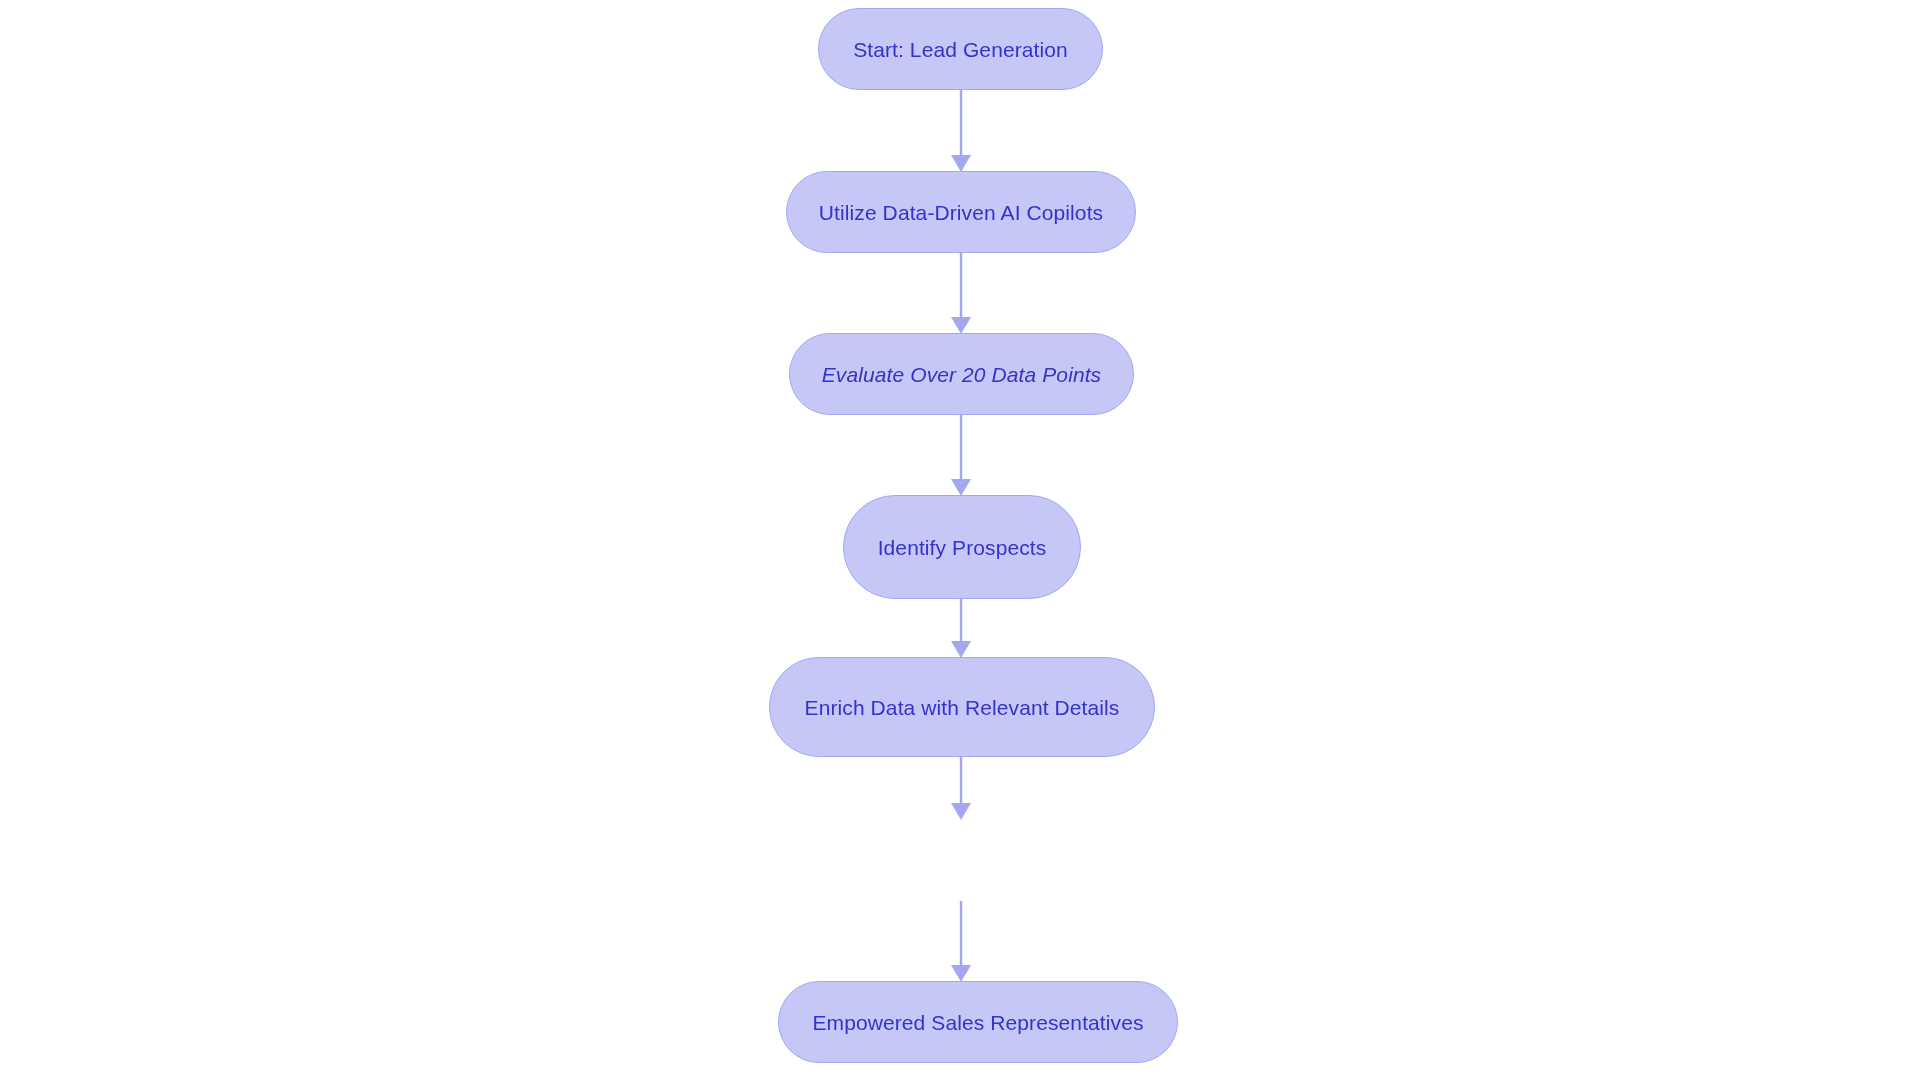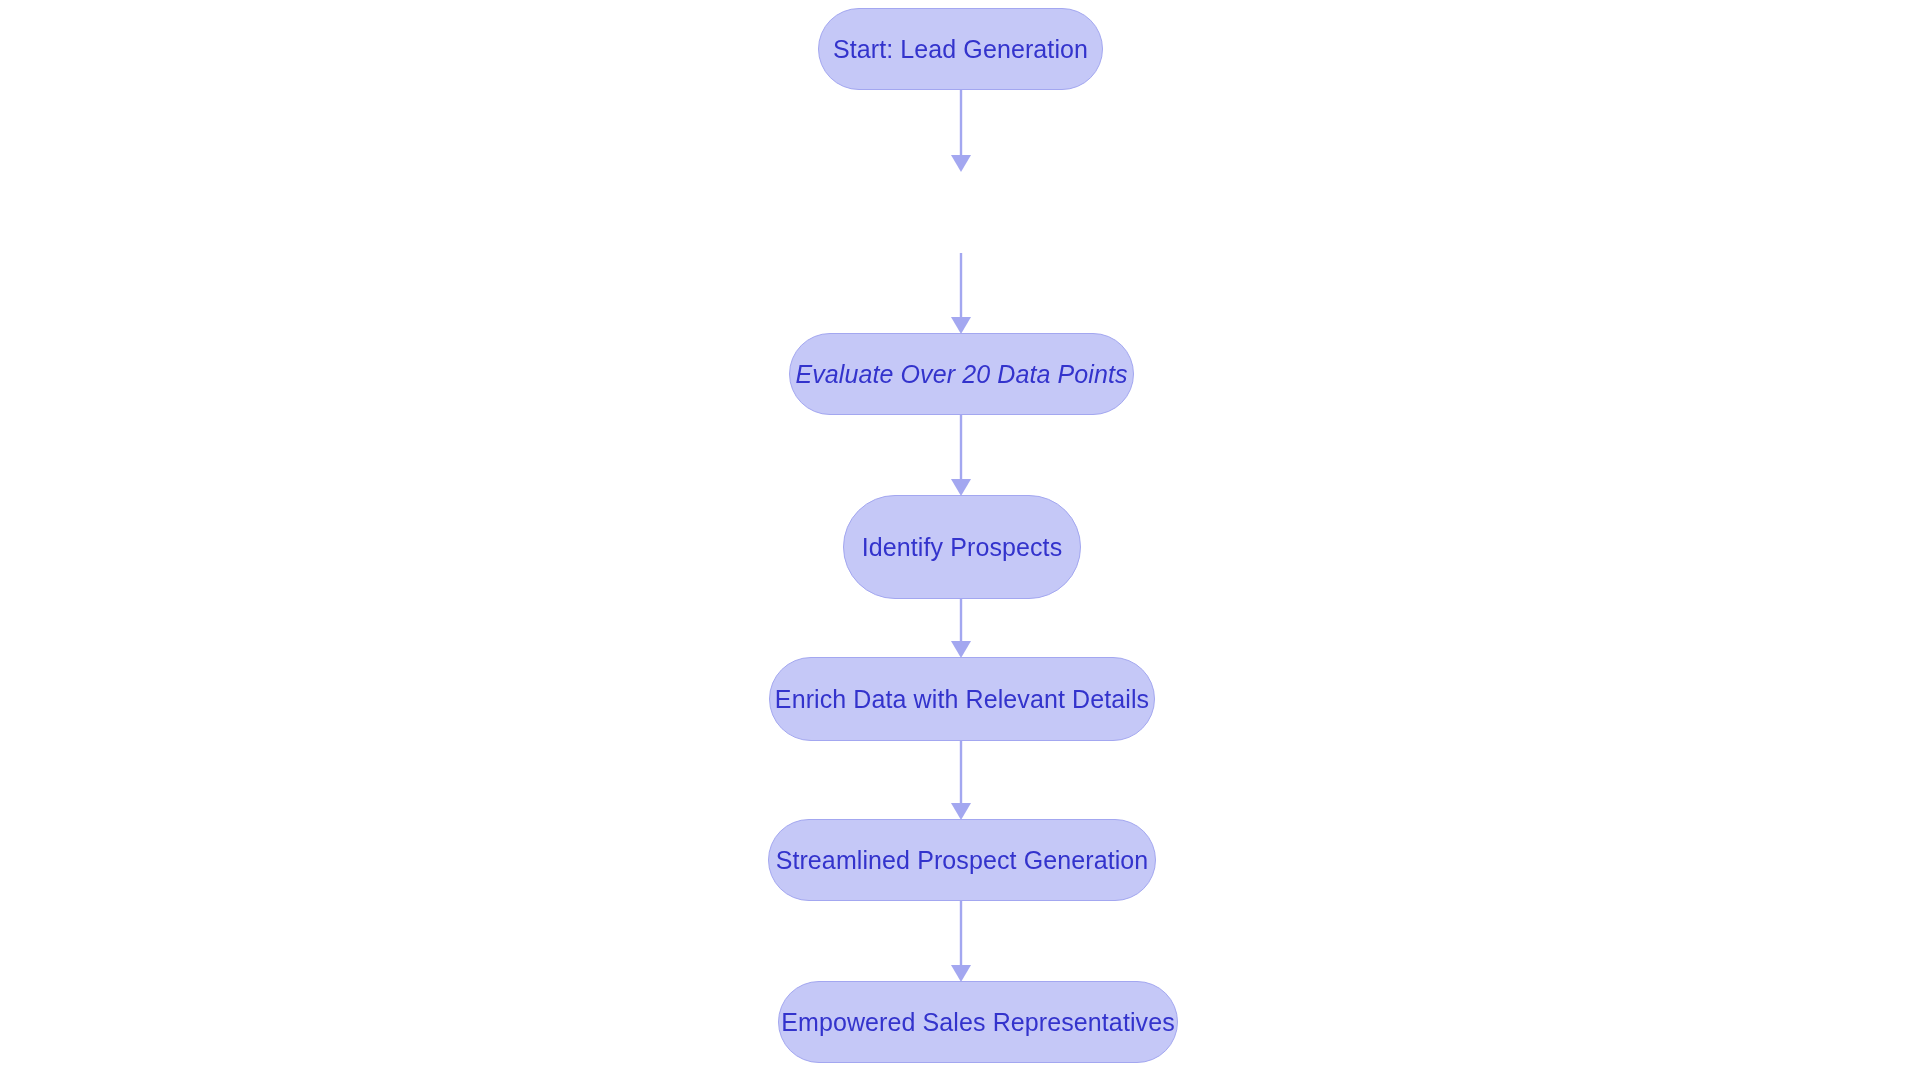--- a/index.html
+++ b/index.html
@@ -45,21 +45,21 @@
 
   .flow-node {
     position: absolute;
     display: flex;
     align-items: center;
     justify-content: center;
     background: #c5c8f7;
     border: 1.6px solid #a3a7f0;
     border-radius: 999px;
     color: #3333cc;
-    font-size: 25px;
+    font-size: 21px;
     font-weight: 400;
     letter-spacing: 0.1px;
     white-space: nowrap;
     line-height: 1;
     text-align: center;
   }
 
   .flow-node .node-label {
     display: block;
     padding: 0 10px;
@@ -94,30 +94,30 @@
       <g>
         <line x1="961" y1="901" x2="961" y2="966" stroke="#a3a7f0" stroke-width="2.4"></line>
         <polygon points="951,965 971,965 961,982" fill="#a3a7f0"></polygon>
       </g>
     </svg>
 
   <div id="node-layer">
       <div class="flow-node" style="left: 818px; top: 8px; width: 285px; height: 82px; background: rgb(197, 200, 247); border-color: rgb(163, 167, 240); color: rgb(51, 51, 204);">
         <span class="node-label">Start: Lead Generation</span>
       </div>
+      <div class="flow-node" style="left: 786px; top: 171px; width: 350px; height: 82px; background: rgb(197, 200, 247); border-color: rgb(163, 167, 240); color: rgb(51, 51, 204);">
+        <span class="node-label">Utilize Data-Driven AI Copilots</span>
+      </div>
       <div class="flow-node" style="left: 789px; top: 333px; width: 345px; height: 82px; background: rgb(197, 200, 247); border-color: rgb(163, 167, 240); color: rgb(51, 51, 204); font-style: italic;">
         <span class="node-label">Evaluate Over 20 Data Points</span>
       </div>
       <div class="flow-node" style="left: 843px; top: 495px; width: 238px; height: 104px; background: rgb(197, 200, 247); border-color: rgb(163, 167, 240); color: rgb(51, 51, 204);">
         <span class="node-label">Identify Prospects</span>
       </div>
-      <div class="flow-node" style="left: 769px; top: 657px; width: 386px; height: 84px; background: rgb(197, 200, 247); border-color: rgb(163, 167, 240); color: rgb(51, 51, 204);">
+      <div class="flow-node" style="left: 769px; top: 657px; width: 386px; height: 100px; background: rgb(197, 200, 247); border-color: rgb(163, 167, 240); color: rgb(51, 51, 204);">
         <span class="node-label">Enrich Data with Relevant Details</span>
-      </div>
-      <div class="flow-node" style="left: 768px; top: 819px; width: 388px; height: 82px; background: rgb(197, 200, 247); border-color: rgb(163, 167, 240); color: rgb(51, 51, 204);">
-        <span class="node-label">Streamlined Prospect Generation</span>
       </div>
       <div class="flow-node" style="left: 778px; top: 981px; width: 400px; height: 82px; background: rgb(197, 200, 247); border-color: rgb(163, 167, 240); color: rgb(51, 51, 204);">
         <span class="node-label">Empowered Sales Representatives</span>
       </div>
     </div>
 
 </div>
 
 </body></html>

